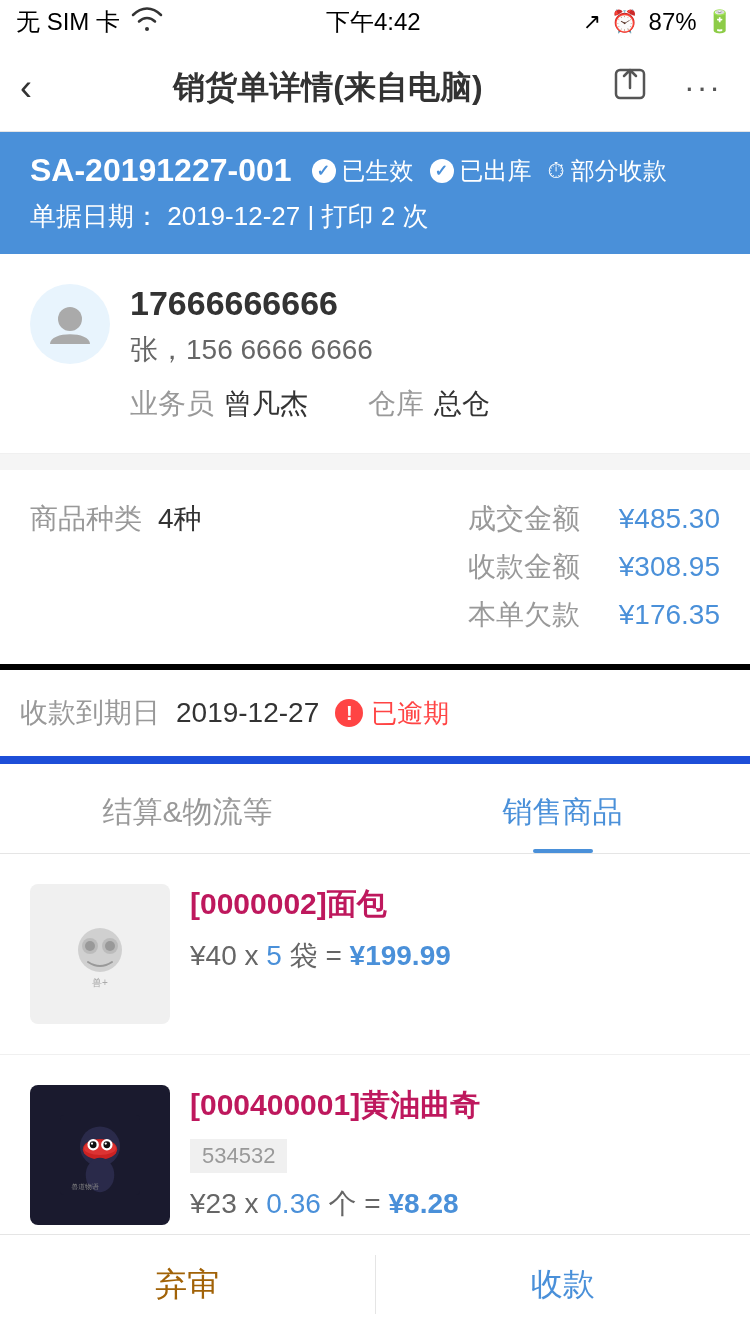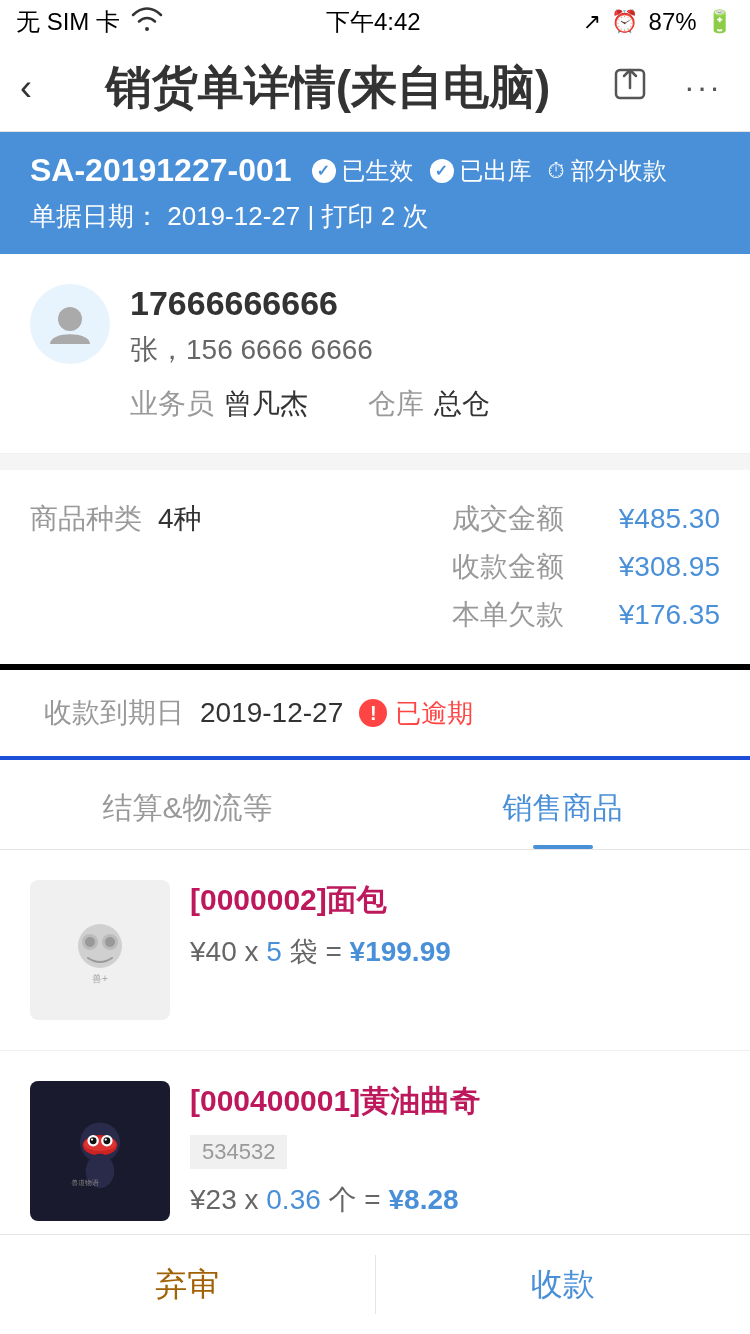--- a/index.html
+++ b/index.html
@@ -39,21 +39,21 @@
     }
     .nav-back {
       font-size: 36px;
       color: #333;
       padding: 10px 20px 10px 0;
       cursor: pointer;
     }
     .nav-title {
       flex: 1;
       text-align: center;
-      font-size: 46px;
+      font-size: 32px;
       font-weight: 600;
       color: #333;
     }
     .nav-right {
       display: flex;
       align-items: center;
       gap: 20px;
     }
     .nav-icon {
       font-size: 30px;
@@ -189,36 +189,36 @@
     .stats-right {
       display: flex;
       flex-direction: column;
       gap: 10px;
       text-align: right;
     }
     .stat-row {
       display: flex;
       justify-content: flex-end;
       align-items: center;
-      gap: 36px;
+      gap: 20px;
       font-size: 28px;
     }
     .stat-row-label { color: #999; }
     .stat-row-value { color: #4A90D9; font-weight: 500; min-width: 120px; text-align: right; }
 
     
     .due-section {
       background: #fff;
-      padding: 24px 44px;
+      padding: 24px 20px;
       display: flex;
       align-items: center;
       gap: 16px;
       font-size: 28px;
       color: #666;
-      border-bottom: 4px solid #1d4ed8;
+      border-bottom: 8px solid #1d4ed8;
     }
     .due-label { color: #999; }
     .due-date { color: #333; }
     .overdue-badge {
       display: flex;
       align-items: center;
       gap: 8px;
       color: #FF4444;
       font-size: 26px;
     }

